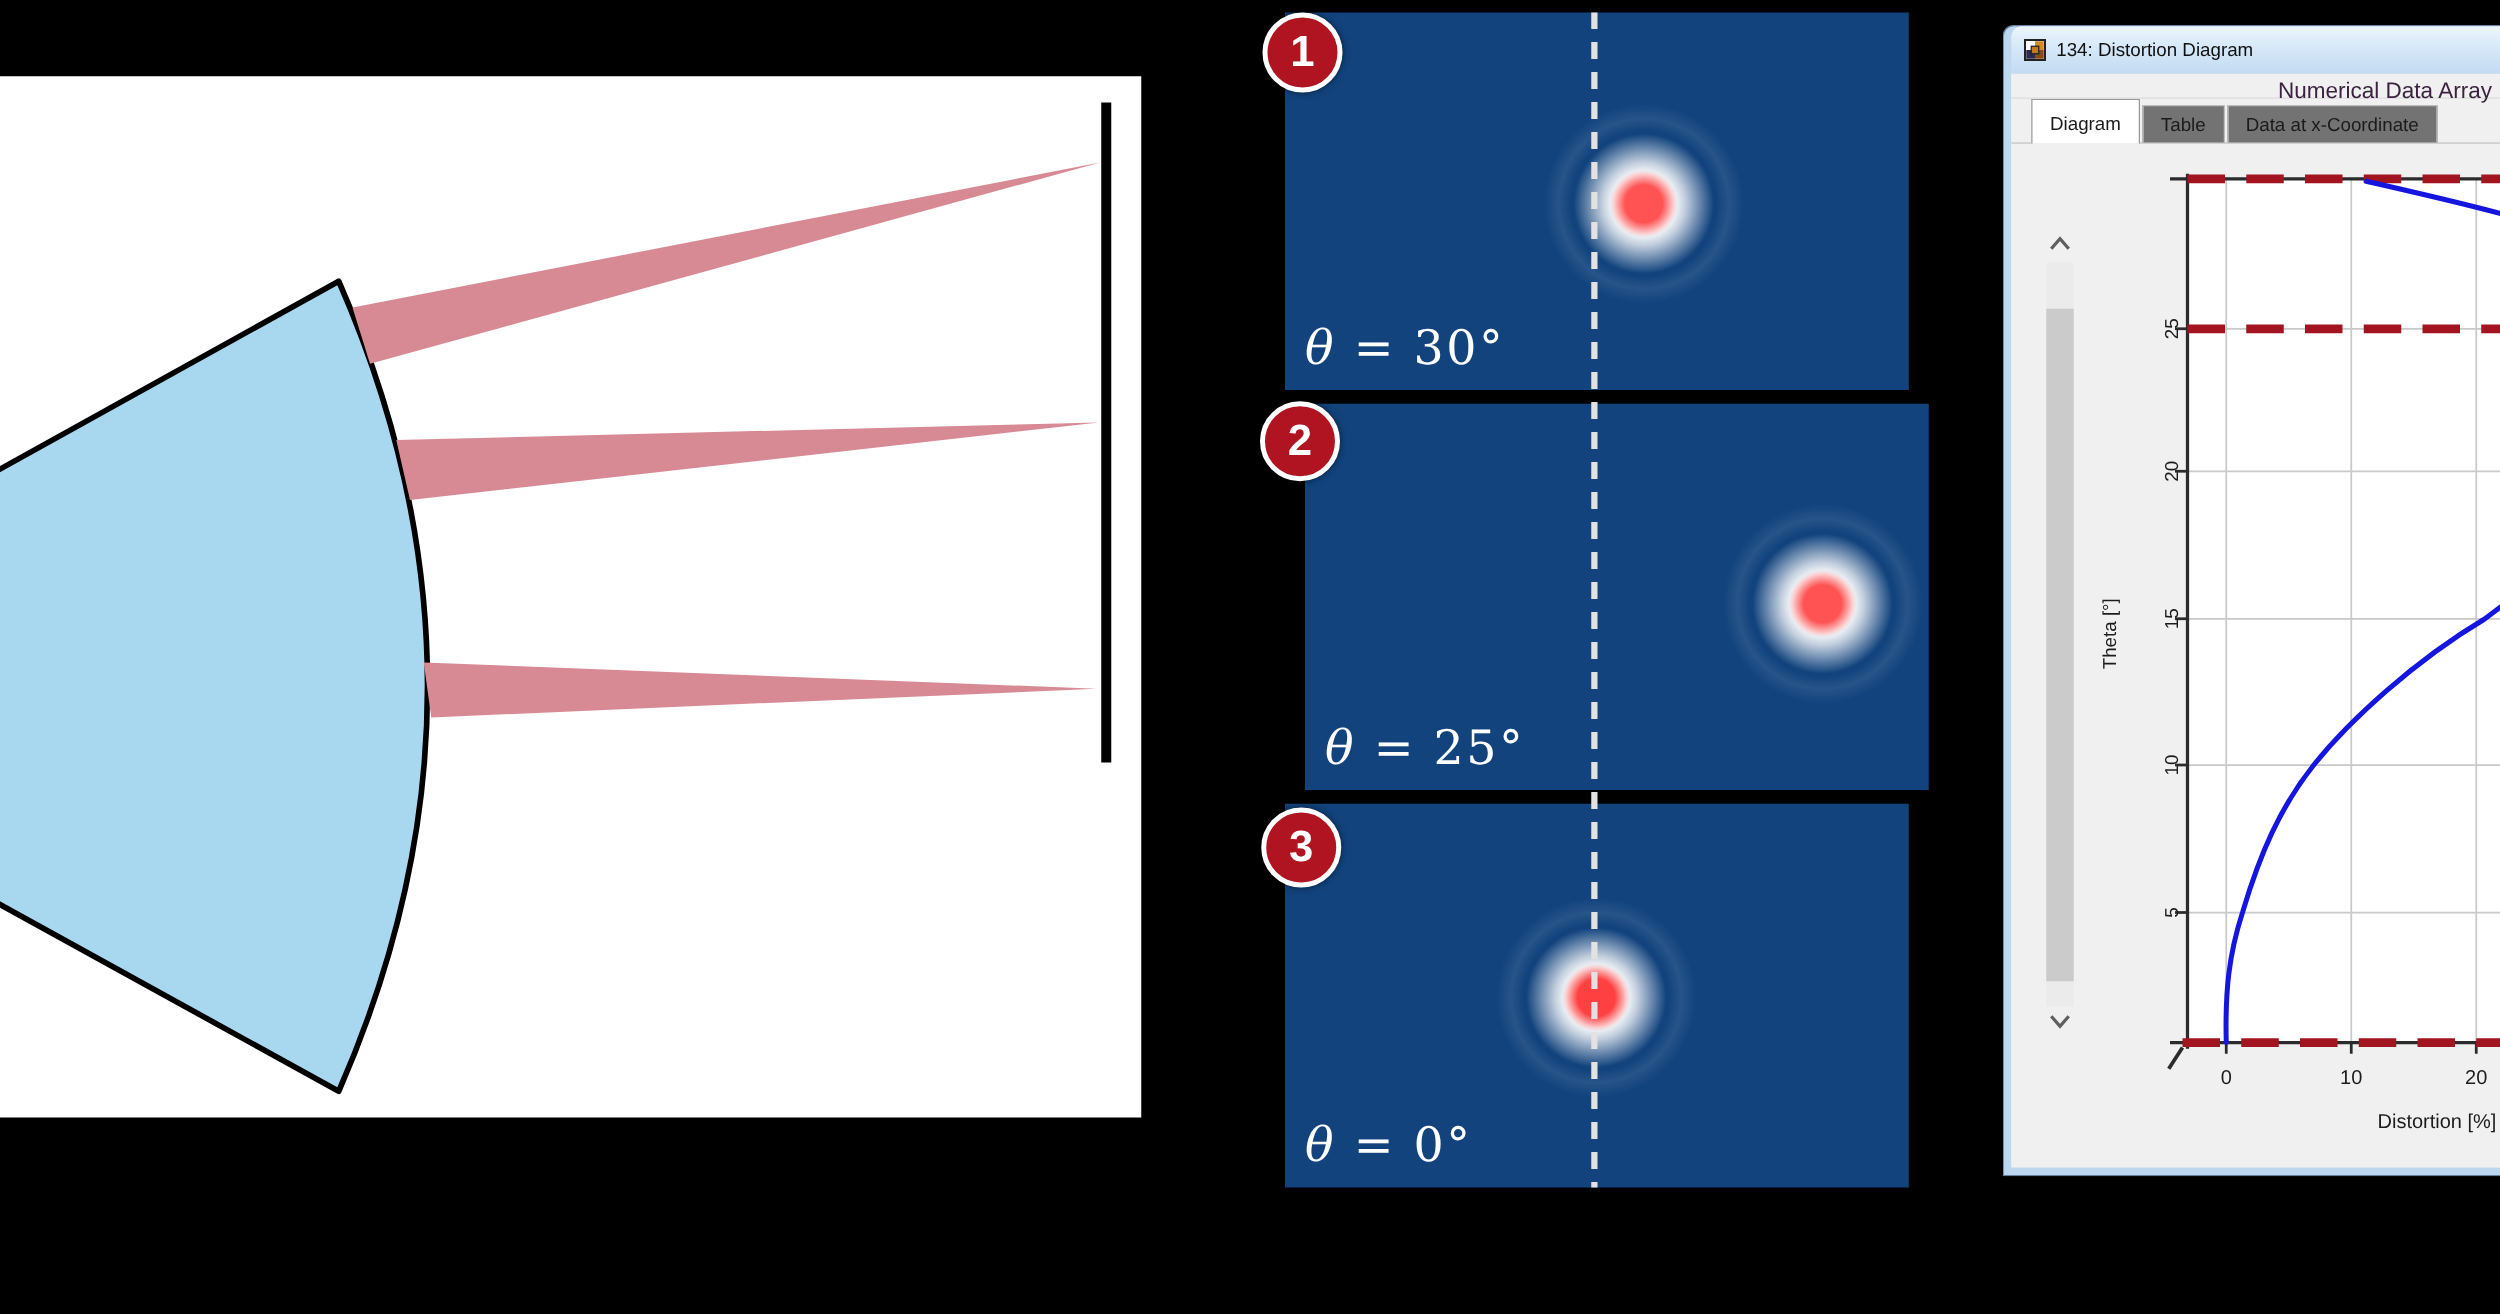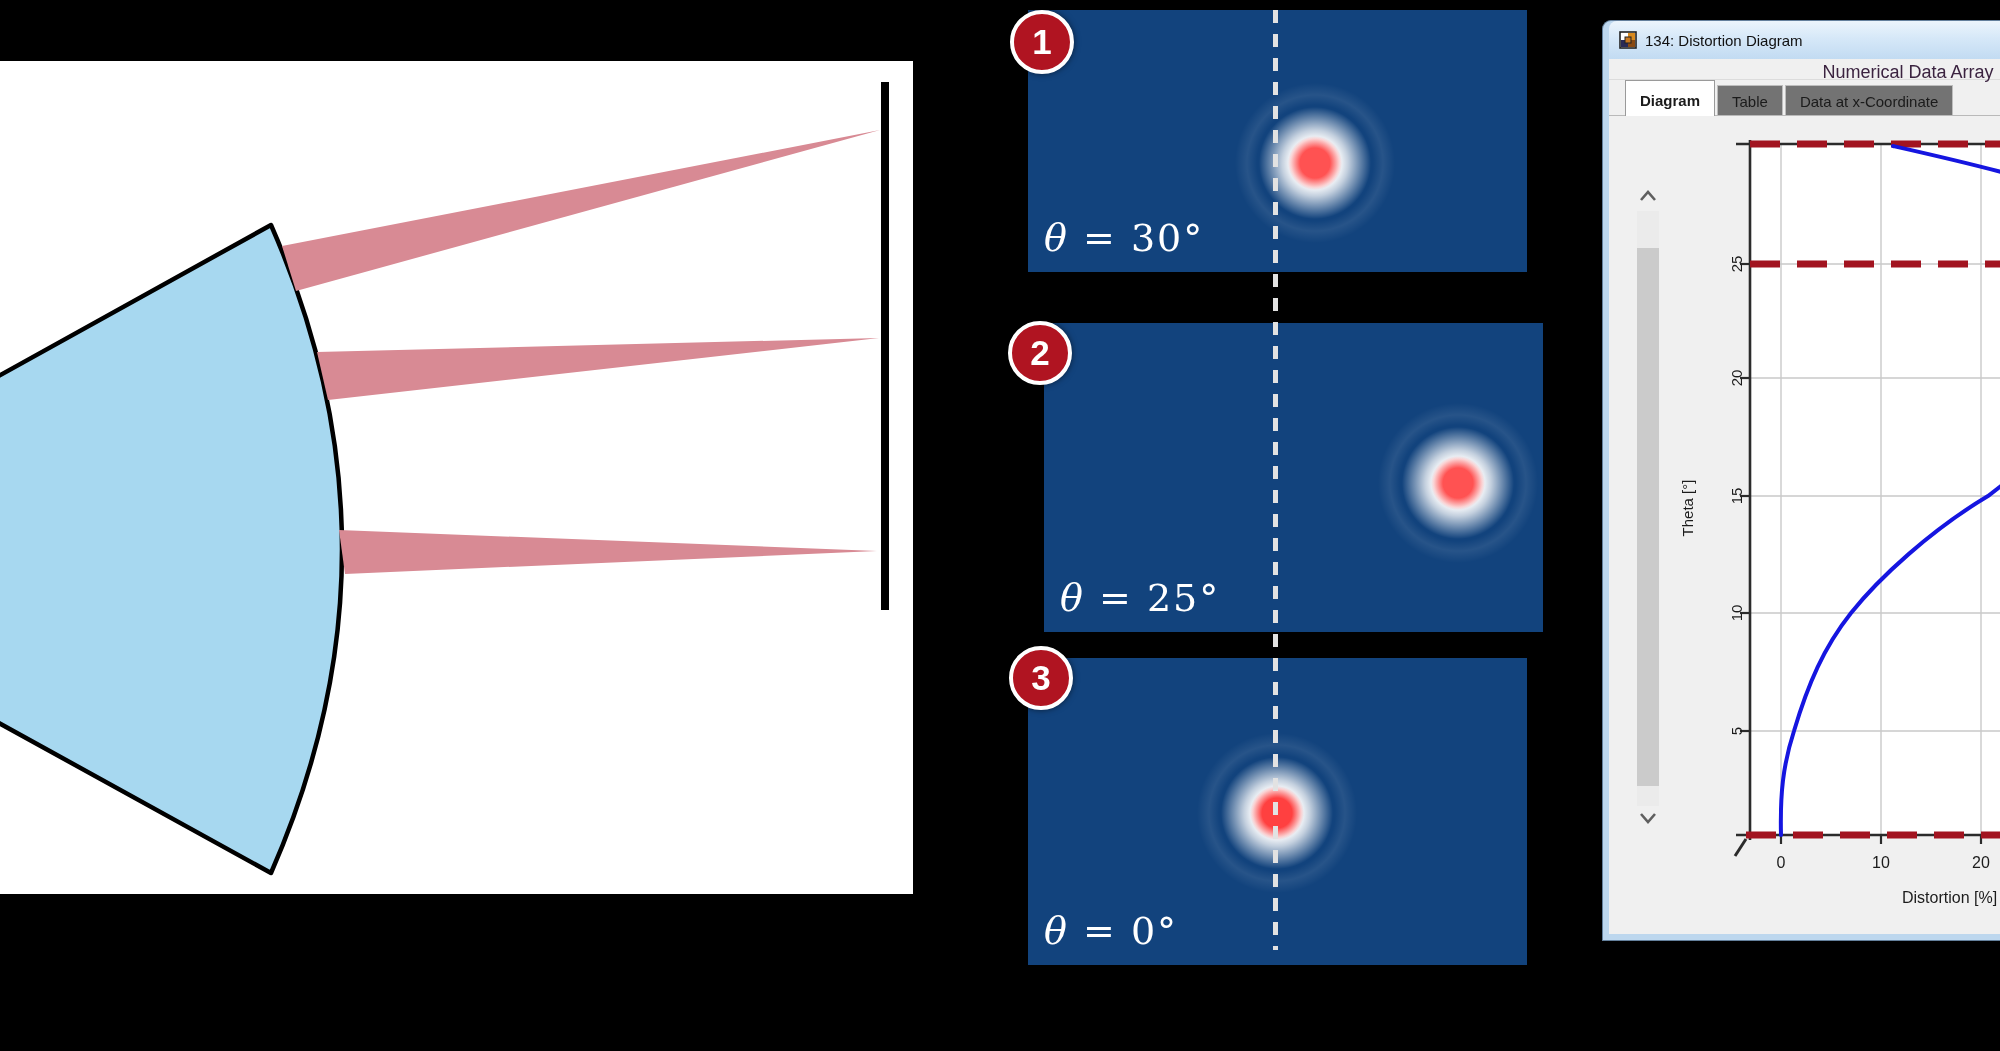--- a/index.html
+++ b/index.html
@@ -4,31 +4,31 @@
 <style>
   html,body{margin:0;padding:0;background:#000;}
   #stage{position:relative;width:2000px;height:1051px;background:#000;overflow:hidden;
          font-family:"Liberation Sans",sans-serif;}
 
   
   .lens-panel{position:absolute;left:0;top:61px;width:913px;height:833px;background:#fff;}
 
   
   .spot{position:absolute;left:1028px;width:499px;}
-  #sp1{top:10px;height:262px;background:
+  #sp1{top:10px;height:302px;background:
     radial-gradient(circle at 287px 153px,#ff5252 0 15px,rgba(255,82,82,0) 27px),
     radial-gradient(circle at 287px 153px,rgba(255,255,255,.98) 0 24px,rgba(255,255,255,.75) 33px,rgba(255,255,255,0) 56px),
     radial-gradient(circle at 287px 153px,rgba(255,255,255,0) 58px,rgba(255,255,255,.09) 68px,rgba(255,255,255,0) 80px),
     #12437d;}
   #sp2{top:323px;height:309px;background:
     radial-gradient(circle at 414px 160px,#ff5252 0 15px,rgba(255,82,82,0) 27px),
     radial-gradient(circle at 414px 160px,rgba(255,255,255,.98) 0 24px,rgba(255,255,255,.75) 33px,rgba(255,255,255,0) 56px),
     radial-gradient(circle at 414px 160px,rgba(255,255,255,0) 58px,rgba(255,255,255,.09) 68px,rgba(255,255,255,0) 80px),
     #12437d; margin-left: 16px;}
-  #sp3{top:658px;height:307px;background:
+  #sp3{top:643px;height:307px;background:
     radial-gradient(circle at 249px 155px,#ff4040 0 15px,rgba(255,64,64,0) 27px),
     radial-gradient(circle at 249px 155px,rgba(255,255,255,.98) 0 24px,rgba(255,255,255,.75) 33px,rgba(255,255,255,0) 56px),
     radial-gradient(circle at 249px 155px,rgba(255,255,255,0) 58px,rgba(255,255,255,.09) 68px,rgba(255,255,255,0) 80px),
     #12437d;}
   .theta{position:absolute;left:16px;bottom:12px;color:#fff;
          font-family:"DejaVu Serif",serif;font-size:38px;letter-spacing:2px;}
   .theta::first-letter{font-style:italic;}
   .axis-dash{position:absolute;left:1273px;top:10px;width:5px;height:940px;z-index:3;
     background:repeating-linear-gradient(180deg,#e2e2e2 0 13px,rgba(0,0,0,0) 13px 24px);}
   .badge{position:absolute;z-index:4;width:56px;height:56px;border-radius:50%;
@@ -46,21 +46,21 @@
   .app-icon{width:18px;height:18px;display:inline-block;}
   .win-content{height:875px;background:#f0f0f0;display:flex;flex-direction:column;overflow:hidden;}
   .ribbon{height:24px;position:relative;background:#f0f0f0;border-bottom:1px solid #dcdcdc;}
   .ribbon span{position:absolute;left:299px;top:3px;transform:translateX(-50%);
                font-size:18px;color:#3b2340;white-space:nowrap;}
   .tabs{height:36px;display:flex;align-items:flex-end;padding-left:16px;background:#f0f0f0;
         border-bottom:1px solid #b9b9b9;}
   .tab{box-sizing:border-box;height:30px;padding:7px 14px 0;margin-right:2px;white-space:nowrap;
        font-size:15px;color:#1b1b1b;background:#737373;border:1px solid #bdbdbd;border-bottom:none;}
   .tab.active{height:36px;padding-top:11px;background:#fff;border-color:#9a9a9a;
-              margin-bottom:-1px;font-weight:bold;}
+              margin-bottom:-1px;font-weight:normal;}
   .diagram{flex:1;position:relative;background:#f0f0f0;}
   svg text{font-family:"Liberation Sans",sans-serif;}
 </style>
 </head>
 <body>
 
 <div id="stage">
 
   <div class="lens-panel">
     <svg width="913" height="833" viewBox="0 0 913 833">

